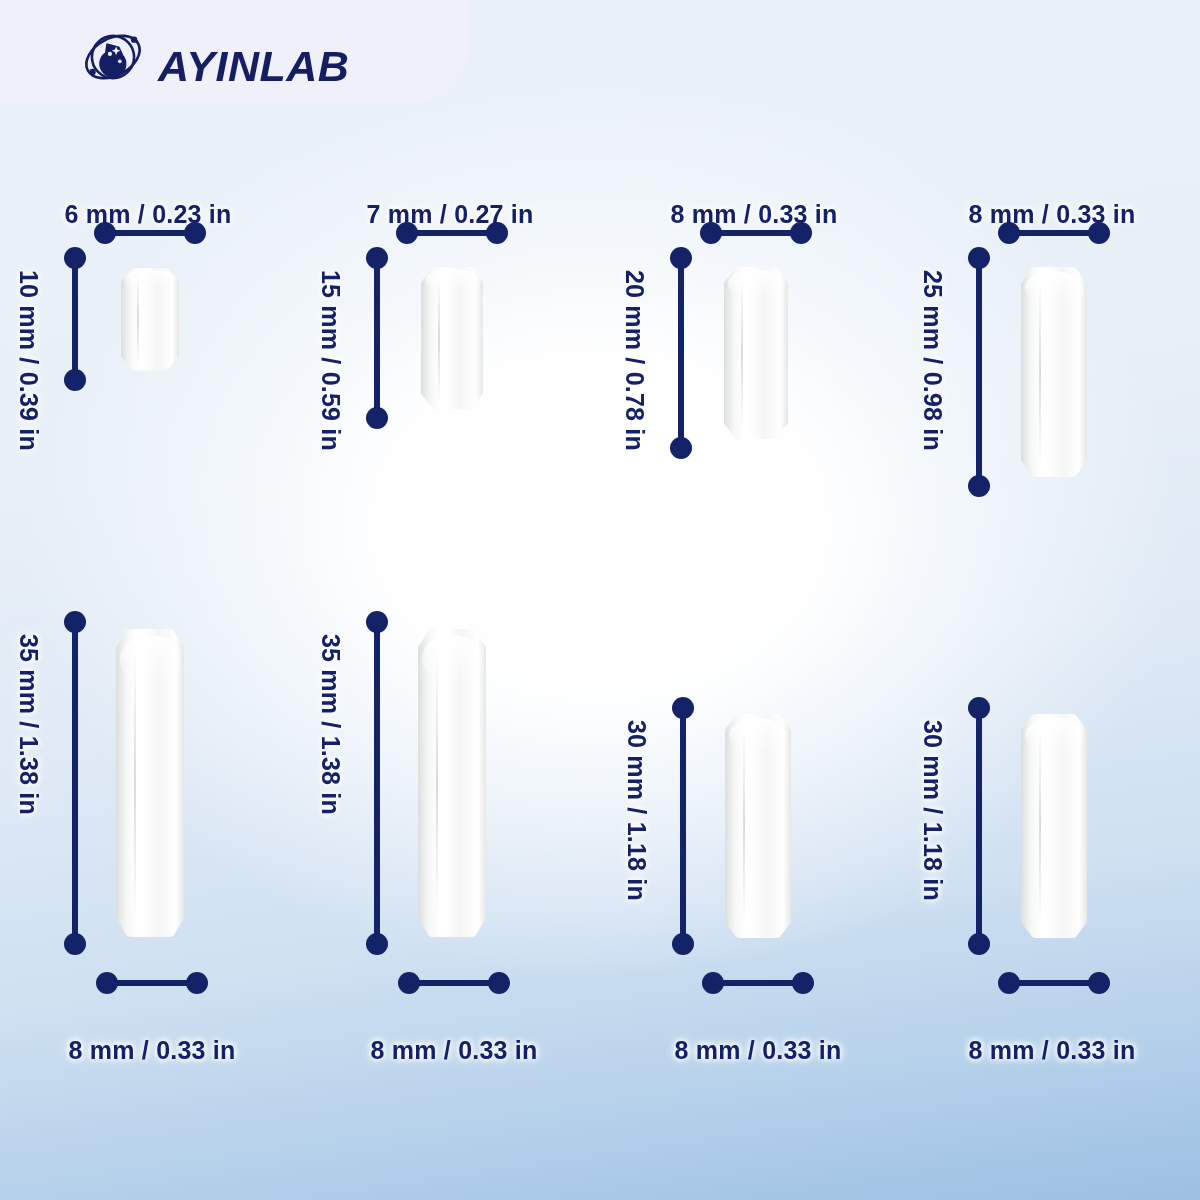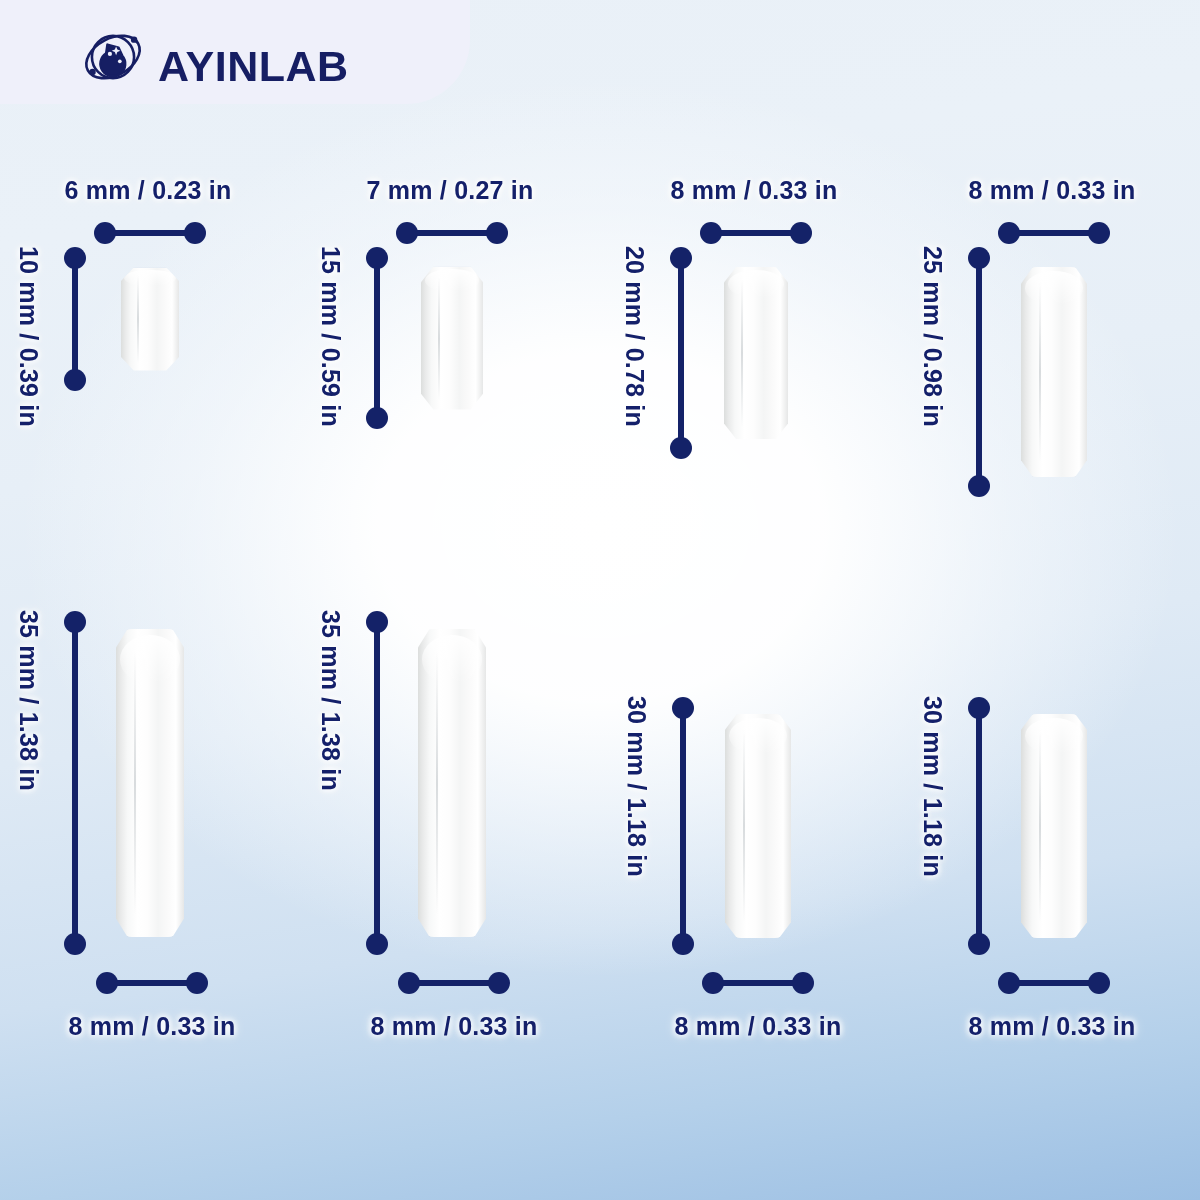--- a/index.html
+++ b/index.html
@@ -39,20 +39,21 @@
   }
   #brand-icon {
     width: 62px;
     height: 62px;
     margin-right: 14px;
     flex: none;
   }
   #brand-name {
     font-size: 43px;
     font-weight: bold;
+    font-style: italic;
     color: #161e63;
     letter-spacing: 0.5px;
     line-height: 1;
     white-space: nowrap;
   }
 
   
   #page-title {
     position: absolute;
     right: 96px;
@@ -85,20 +86,21 @@
   
   .lbl {
     position: absolute;
     color: #14206a;
     font-size: 25px;
     font-weight: bold;
     letter-spacing: 0.2px;
     white-space: nowrap;
     text-shadow:
       0 0 6px #ffffff, 0 0 6px #ffffff, 0 0 12px #ffffff;
+    margin-top: 24px;
   }
   .lbl-h {                      
     left: 50%;
     transform: translateX(-50%);
   }
   .lbl-v {                      
     writing-mode: vertical-rl;
     text-orientation: mixed;
   }
 

